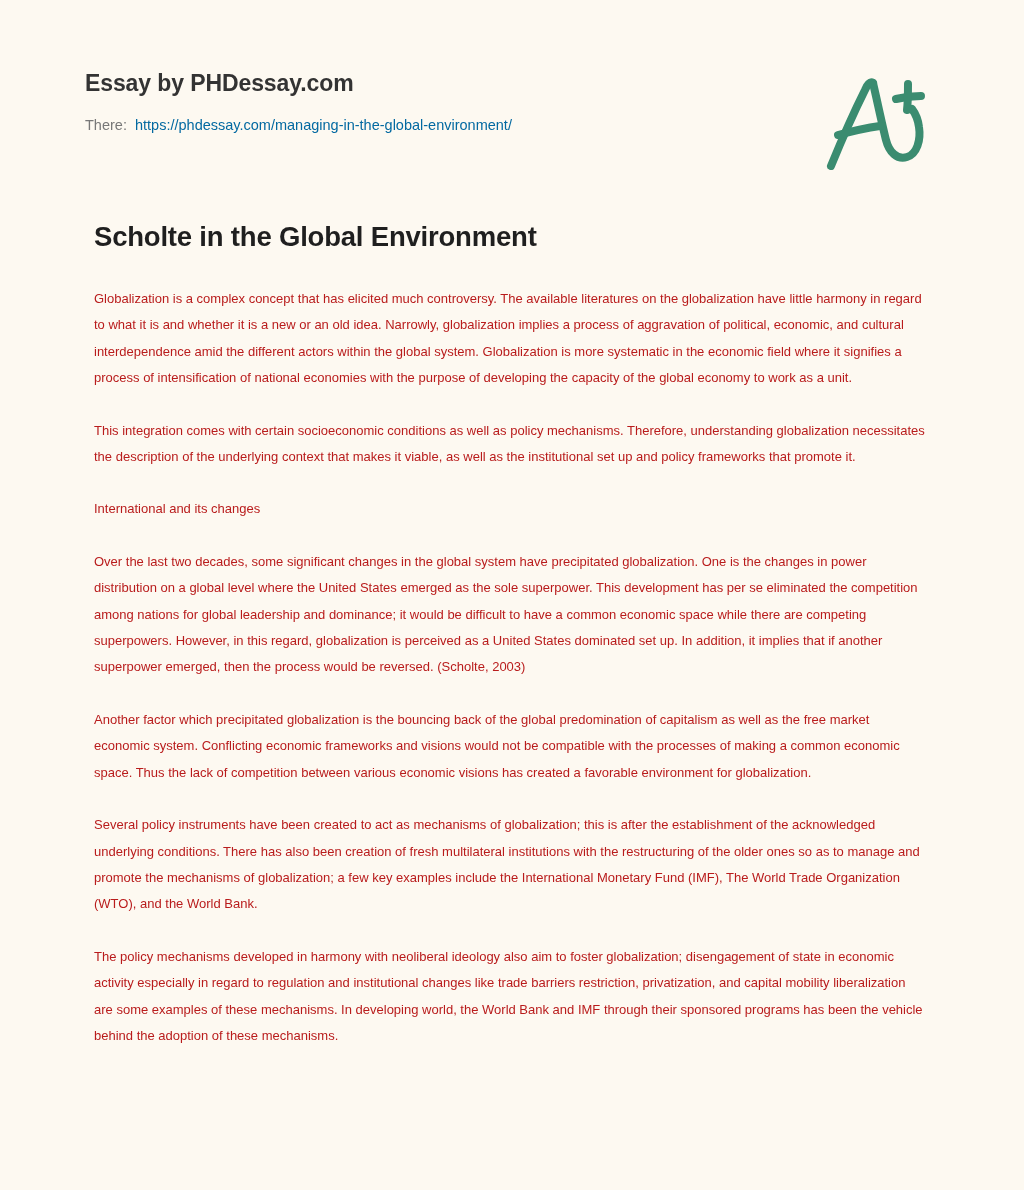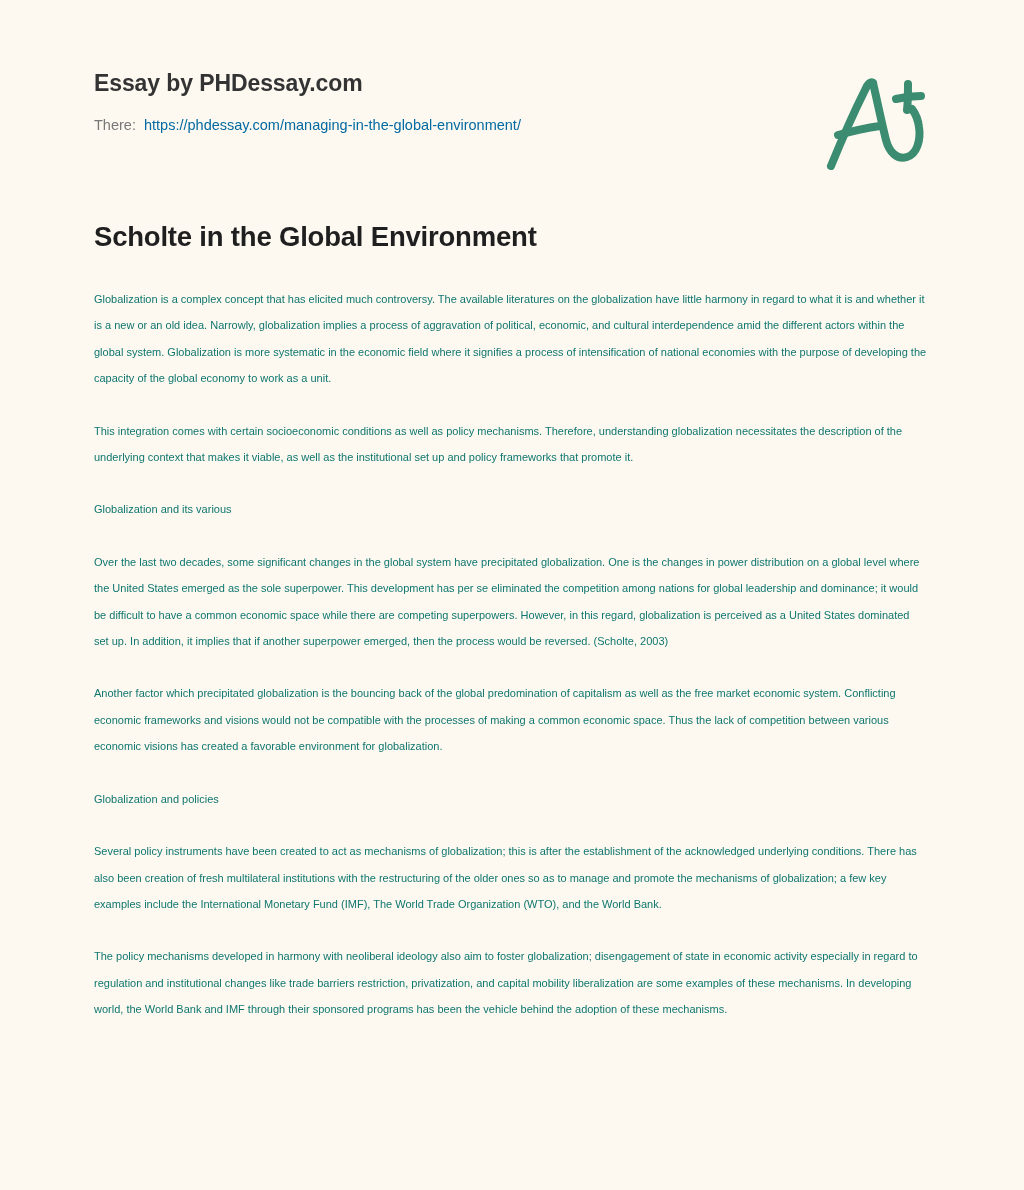--- a/index.html
+++ b/index.html
@@ -20,21 +20,21 @@
   .page {
     position: relative;
     width: 1024px;
     height: 1190px;
     padding: 0;
   }
 
   
   .header {
     position: absolute;
-    left: 94px;
+    left: 85px;
     top: 68px;
     width: 840px;
     height: 100px;
   }
   .brand-title {
     font-size: 23px;
     font-weight: bold;
     color: #333333;
     letter-spacing: -0.1px;
     margin: 0;
@@ -80,23 +80,23 @@
   }
 
   
   .body-col {
     position: absolute;
     left: 94px;
     top: 286px;
     width: 845px;
   }
   .para {
-    font-size: 11px;
+    font-size: 13px;
     line-height: 26.4px;
-    color: #0f766e;
+    color: #b91c1c;
     margin: 0 12px 26px 0;
     text-align: left;
   }
   .para.heading-para {
     margin-bottom: 26px;
   }
   .para:last-child { margin-bottom: 0; }
 
   .clip-mask {
     position: absolute;
@@ -135,23 +135,22 @@
         <path d="M90 12 C90 20, 90 30, 89 38" stroke-width="8"></path>
       </g>
     </svg>
   </div>
 
   <h1 class="doc-title">Scholte in the Global Environment</h1>
 
   <div class="body-col">
     <p class="para">Globalization is a complex concept that has elicited much controversy. The available literatures on the globalization have little harmony in regard to what it is and whether it is a new or an old idea. Narrowly, globalization implies a process of aggravation of political, economic, and cultural interdependence amid the different actors within the global system. Globalization is more systematic in the economic field where it signifies a process of intensification of national economies with the purpose of developing the capacity of the global economy to work as a unit.</p>
     <p class="para">This integration comes with certain socioeconomic conditions as well as policy mechanisms. Therefore, understanding globalization necessitates the description of the underlying context that makes it viable, as well as the institutional set up and policy frameworks that promote it.</p>
-    <p class="para heading-para">Globalization and its various</p>
+    <p class="para heading-para">International and its changes</p>
     <p class="para">Over the last two decades, some significant changes in the global system have precipitated globalization. One is the changes in power distribution on a global level where the United States emerged as the sole superpower. This development has per se eliminated the competition among nations for global leadership and dominance; it would be difficult to have a common economic space while there are competing superpowers. However, in this regard, globalization is perceived as a United States dominated set up. In addition, it implies that if another superpower emerged, then the process would be reversed. (Scholte, 2003)</p>
     <p class="para">Another factor which precipitated globalization is the bouncing back of the global predomination of capitalism as well as the free market economic system. Conflicting economic frameworks and visions would not be compatible with the processes of making a common economic space. Thus the lack of competition between various economic visions has created a favorable environment for globalization.</p>
-    <p class="para heading-para">Globalization and policies</p>
     <p class="para">Several policy instruments have been created to act as mechanisms of globalization; this is after the establishment of the acknowledged underlying conditions. There has also been creation of fresh multilateral institutions with the restructuring of the older ones so as to manage and promote the mechanisms of globalization; a few key examples include the International Monetary Fund (IMF), The World Trade Organization (WTO), and the World Bank.</p>
     <p class="para">The policy mechanisms developed in harmony with neoliberal ideology also aim to foster globalization; disengagement of state in economic activity especially in regard to regulation and institutional changes like trade barriers restriction, privatization, and capital mobility liberalization are some examples of these mechanisms. In developing world, the World Bank and IMF through their sponsored programs has been the vehicle behind the adoption of these mechanisms.</p>
 
   </div>
 
   <div class="clip-mask"></div>
 </div>
 
 </body></html>

